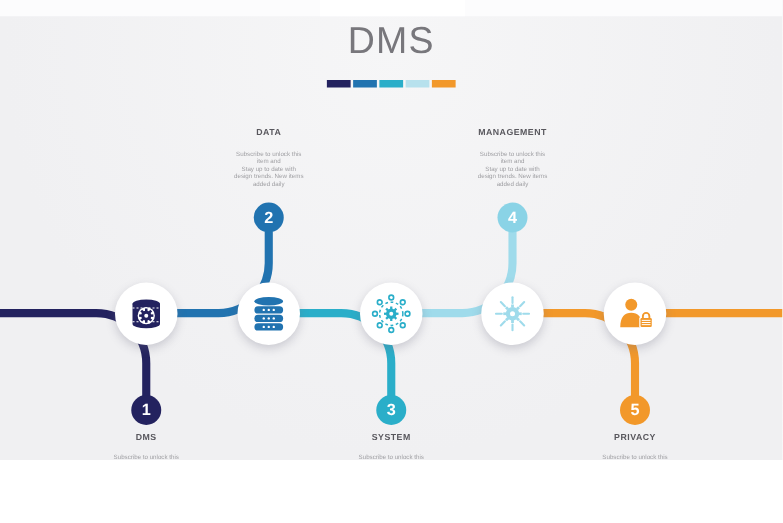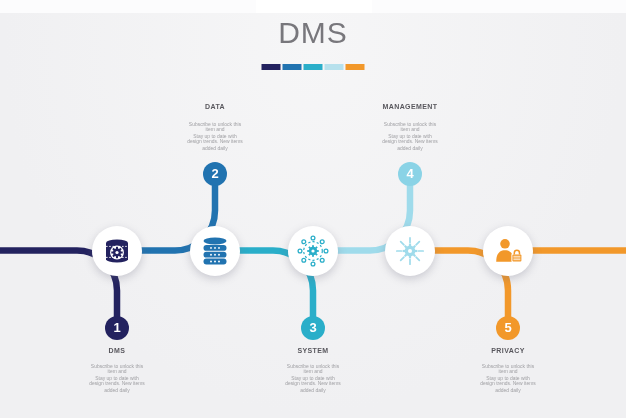--- a/index.html
+++ b/index.html
@@ -1,17 +1,17 @@
 <!DOCTYPE html>
 <html><head>
 <meta charset="utf-8">
 <style>
   html,body{margin:0;padding:0;}
   .canvas{
-    position:relative;width:626px;height:418px;overflow:hidden;
+    position:relative;width:626px;height:368px;overflow:hidden;
     background:radial-gradient(ellipse at 50% 10%, #f6f6f7 0%, #f0f0f2 70%);
     font-family:"Liberation Sans", sans-serif;
   }
   .top-strip{position:absolute;top:0;left:0;width:626px;height:13px;background:#fcfcfd;}
   .top-strip-center{position:absolute;top:0;left:256px;width:116px;height:13px;background:#ffffff;}
   .title{position:absolute;top:16px;left:0;width:626px;text-align:center;
          font-size:30px;font-weight:400;letter-spacing:1px;color:#78777c;}
   .color-bar{position:absolute;top:64px;left:50%;transform:translateX(-50%);display:flex;gap:2px;}
   .color-bar span{width:19px;height:6px;display:block;}
   .seg1{background:#23225f;} .seg2{background:#2173b0;} .seg3{background:#2aaec9;}

